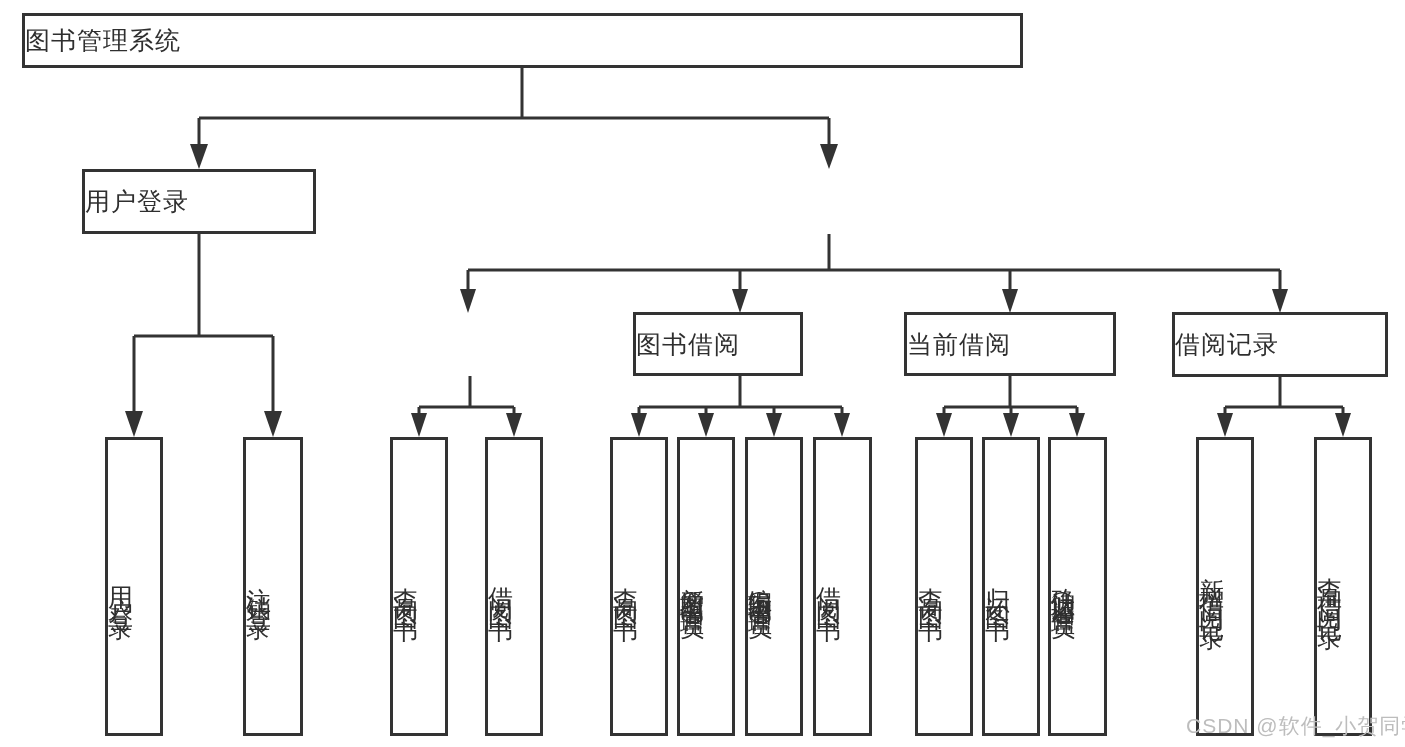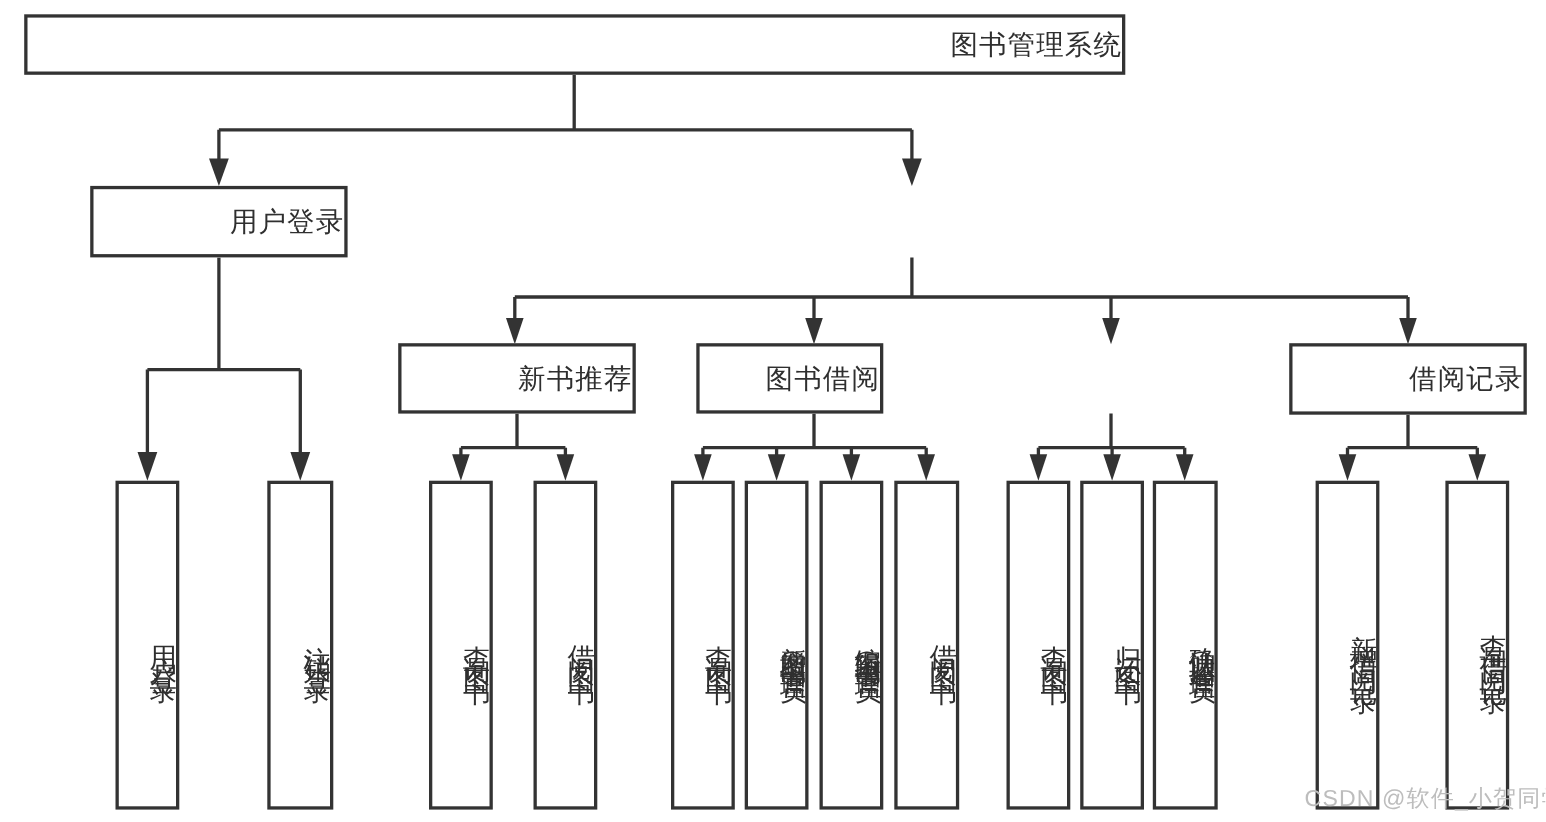--- a/index.html
+++ b/index.html
@@ -12,21 +12,21 @@
     font-family: "Liberation Sans", sans-serif;
   }
   svg.wires { position: absolute; left: 0; top: 0; z-index: 1; }
   .box {
     position: absolute;
     box-sizing: border-box;
     border: 3px solid #333333;
     background: #ffffff;
     display: flex;
     align-items: center;
-    justify-content: flex-end;
+    justify-content: flex-start;
     z-index: 2;
   }
   .hbox .lbl {
     font-size: 25px;
     color: #2f2f2f;
     letter-spacing: 1px;
     white-space: nowrap;
   }
   .vbox .vlbl {
     writing-mode: vertical-rl;
@@ -107,25 +107,25 @@
   </svg>
 
   <div class="box hbox" style="left:22px;top:13px;width:1001px;height:55px">
     <span class="lbl">图书管理系统</span>
   </div>
 
   <div class="box hbox" style="left:82px;top:169px;width:234px;height:65px">
     <span class="lbl">用户登录</span>
   </div>
 
-  <div class="box hbox" style="left:362px;top:312px;width:216px;height:64px">
-    <span class="lbl">新书推荐</span>
-  </div>
   <div class="box hbox" style="left:633px;top:312px;width:170px;height:64px">
     <span class="lbl">图书借阅</span>
+  </div>
+  <div class="box hbox" style="left:904px;top:312px;width:212px;height:64px">
+    <span class="lbl">当前借阅</span>
   </div>
   <div class="box hbox" style="left:1172px;top:312px;width:216px;height:65px">
     <span class="lbl">借阅记录</span>
   </div>
 
   <div class="box vbox" style="left:105px;top:437px;width:58px;height:299px">
     <span class="vlbl">用户登录</span>
   </div>
   <div class="box vbox" style="left:243px;top:437px;width:60px;height:299px">
     <span class="vlbl">注销登录</span>

